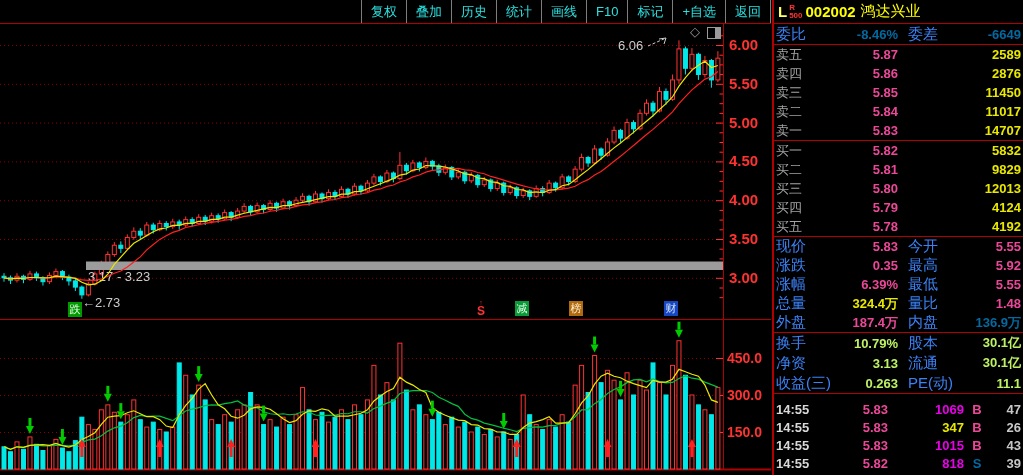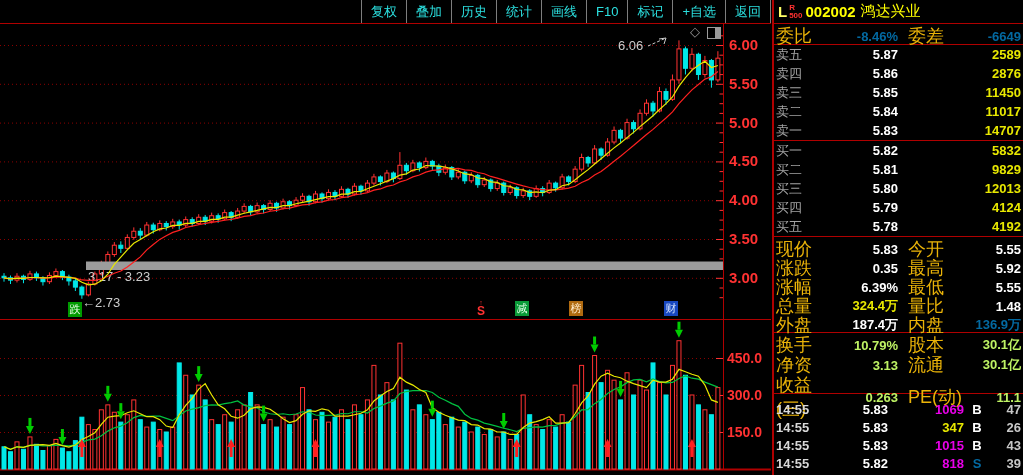--- a/index.html
+++ b/index.html
@@ -31,33 +31,33 @@
          display:flex;flex-direction:column;}
   #panel-header{height:23px;display:flex;align-items:center;border-bottom:1px solid #b00000;
                 padding-left:4px;}
   #flag-l{color:#ffff66;font-size:15px;font-weight:bold;margin-right:2px;}
   .flag-stack{display:flex;flex-direction:column;margin-right:3px;}
   .flag-stack span{color:#ff3232;font-size:8px;line-height:8px;font-weight:bold;}
   #stock-code{color:#ffff00;font-size:15px;font-weight:bold;margin-right:5px;}
   #stock-name{color:#ffff00;font-size:15px;}
   .prow{display:grid;grid-template-columns:58px 64px 64px 1fr;align-items:center;
         padding:0 4px 0 2px;font-size:13px;}
-  .prow .lab{color:#eab308;font-size:18px;}
+  .prow .lab{color:#3b82f6;font-size:15px;}
   .prow .num{font-weight:bold;text-align:right;}
   .lvl{height:19px;display:grid;grid-template-columns:56px 66px 1fr;align-items:center;
        padding:0 4px 0 2px;font-size:13px;}
   .lvl .lab{color:#a3a3a3;}
   .lvl .num{font-weight:bold;text-align:right;}
   .tick{height:18px;display:grid;grid-template-columns:48px 64px 76px 26px 1fr;align-items:center;
         padding:0 4px 0 2px;font-size:13px;}
   .tick span{text-align:right;font-weight:bold;}
   .tick .t{color:#d8d8d8;text-align:left;font-weight:bold;}
   .tick .side{text-align:center;}
   .sep-b{border-bottom:1px solid #b00000;}
-  .c-red{color:#ffffff;} .c-green{color:#0369a1;} .c-yellow{color:#e8e800;}
+  .c-red{color:#ec4899;} .c-green{color:#0369a1;} .c-yellow{color:#e8e800;}
   .c-white{color:#bef264;} .c-magenta{color:#e800e8;} .c-gray{color:#c8c8c8;}
   #weibi-row{height:20px;border-bottom:1px solid #b00000;}
   #ticks-box{flex:1;padding-top:6px;overflow:hidden;}
 </style>
 </head>
 <body>
 
 <div id="screen">
 
   <div id="toolbar">

